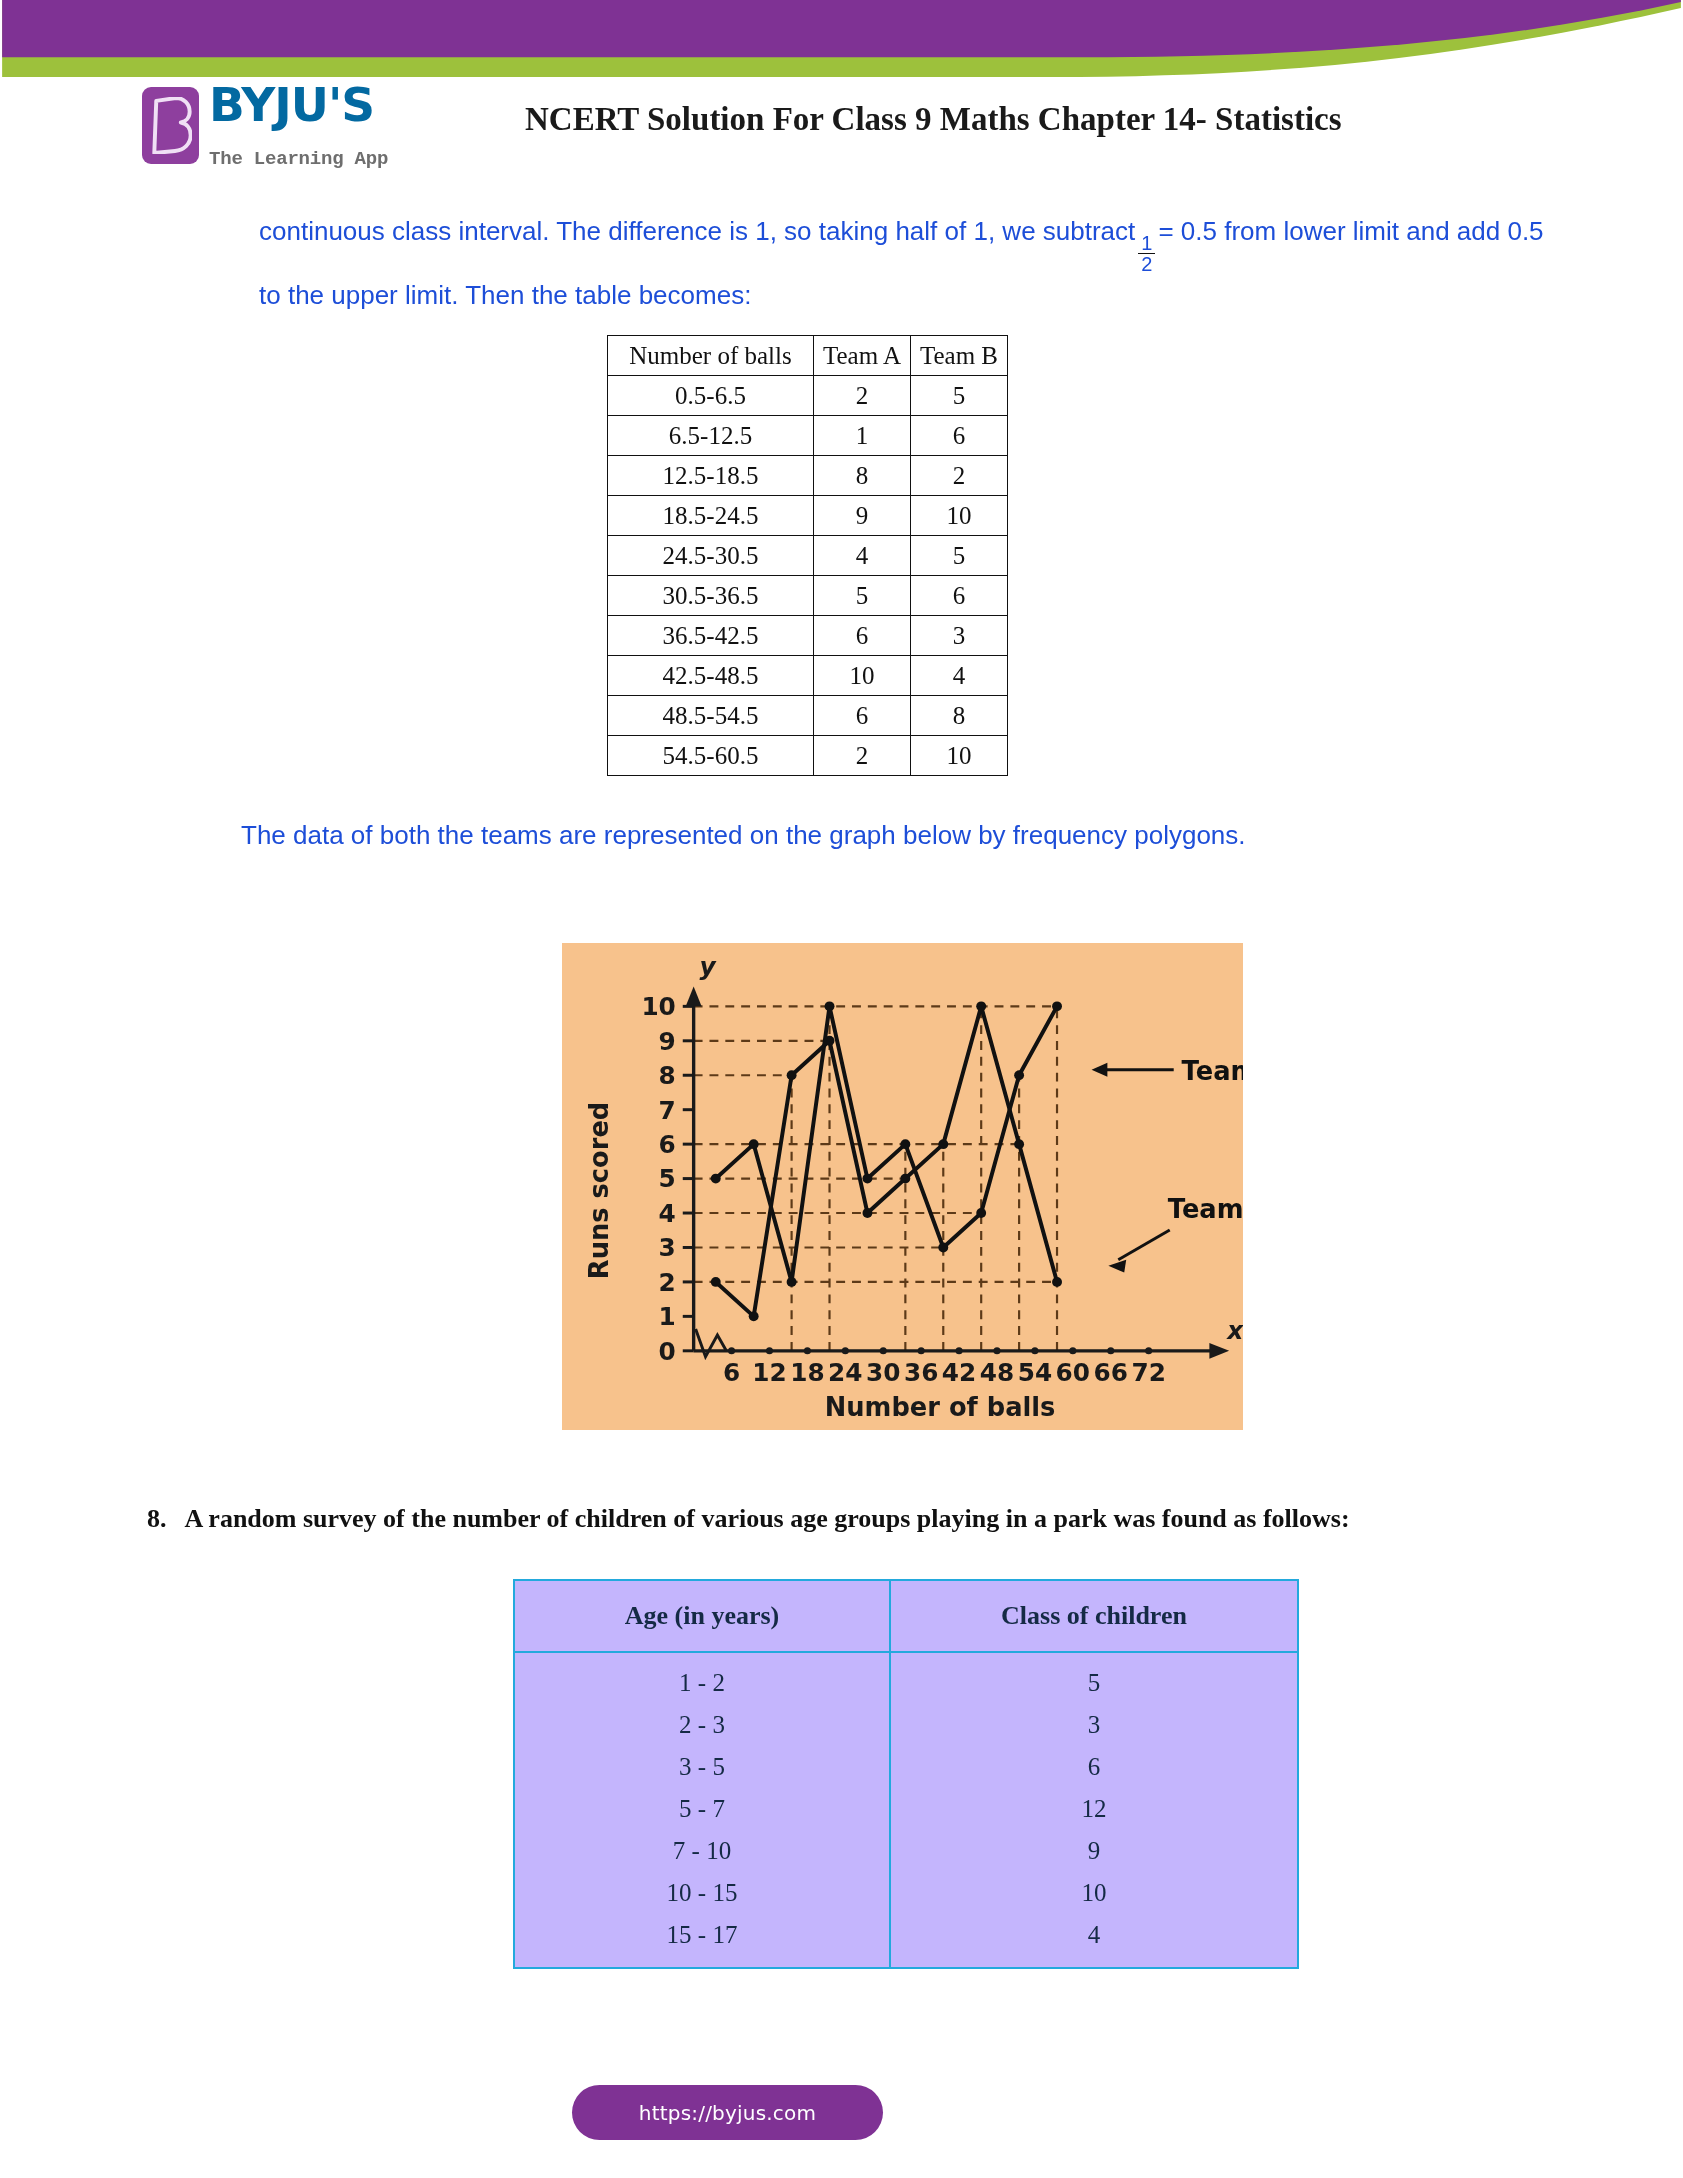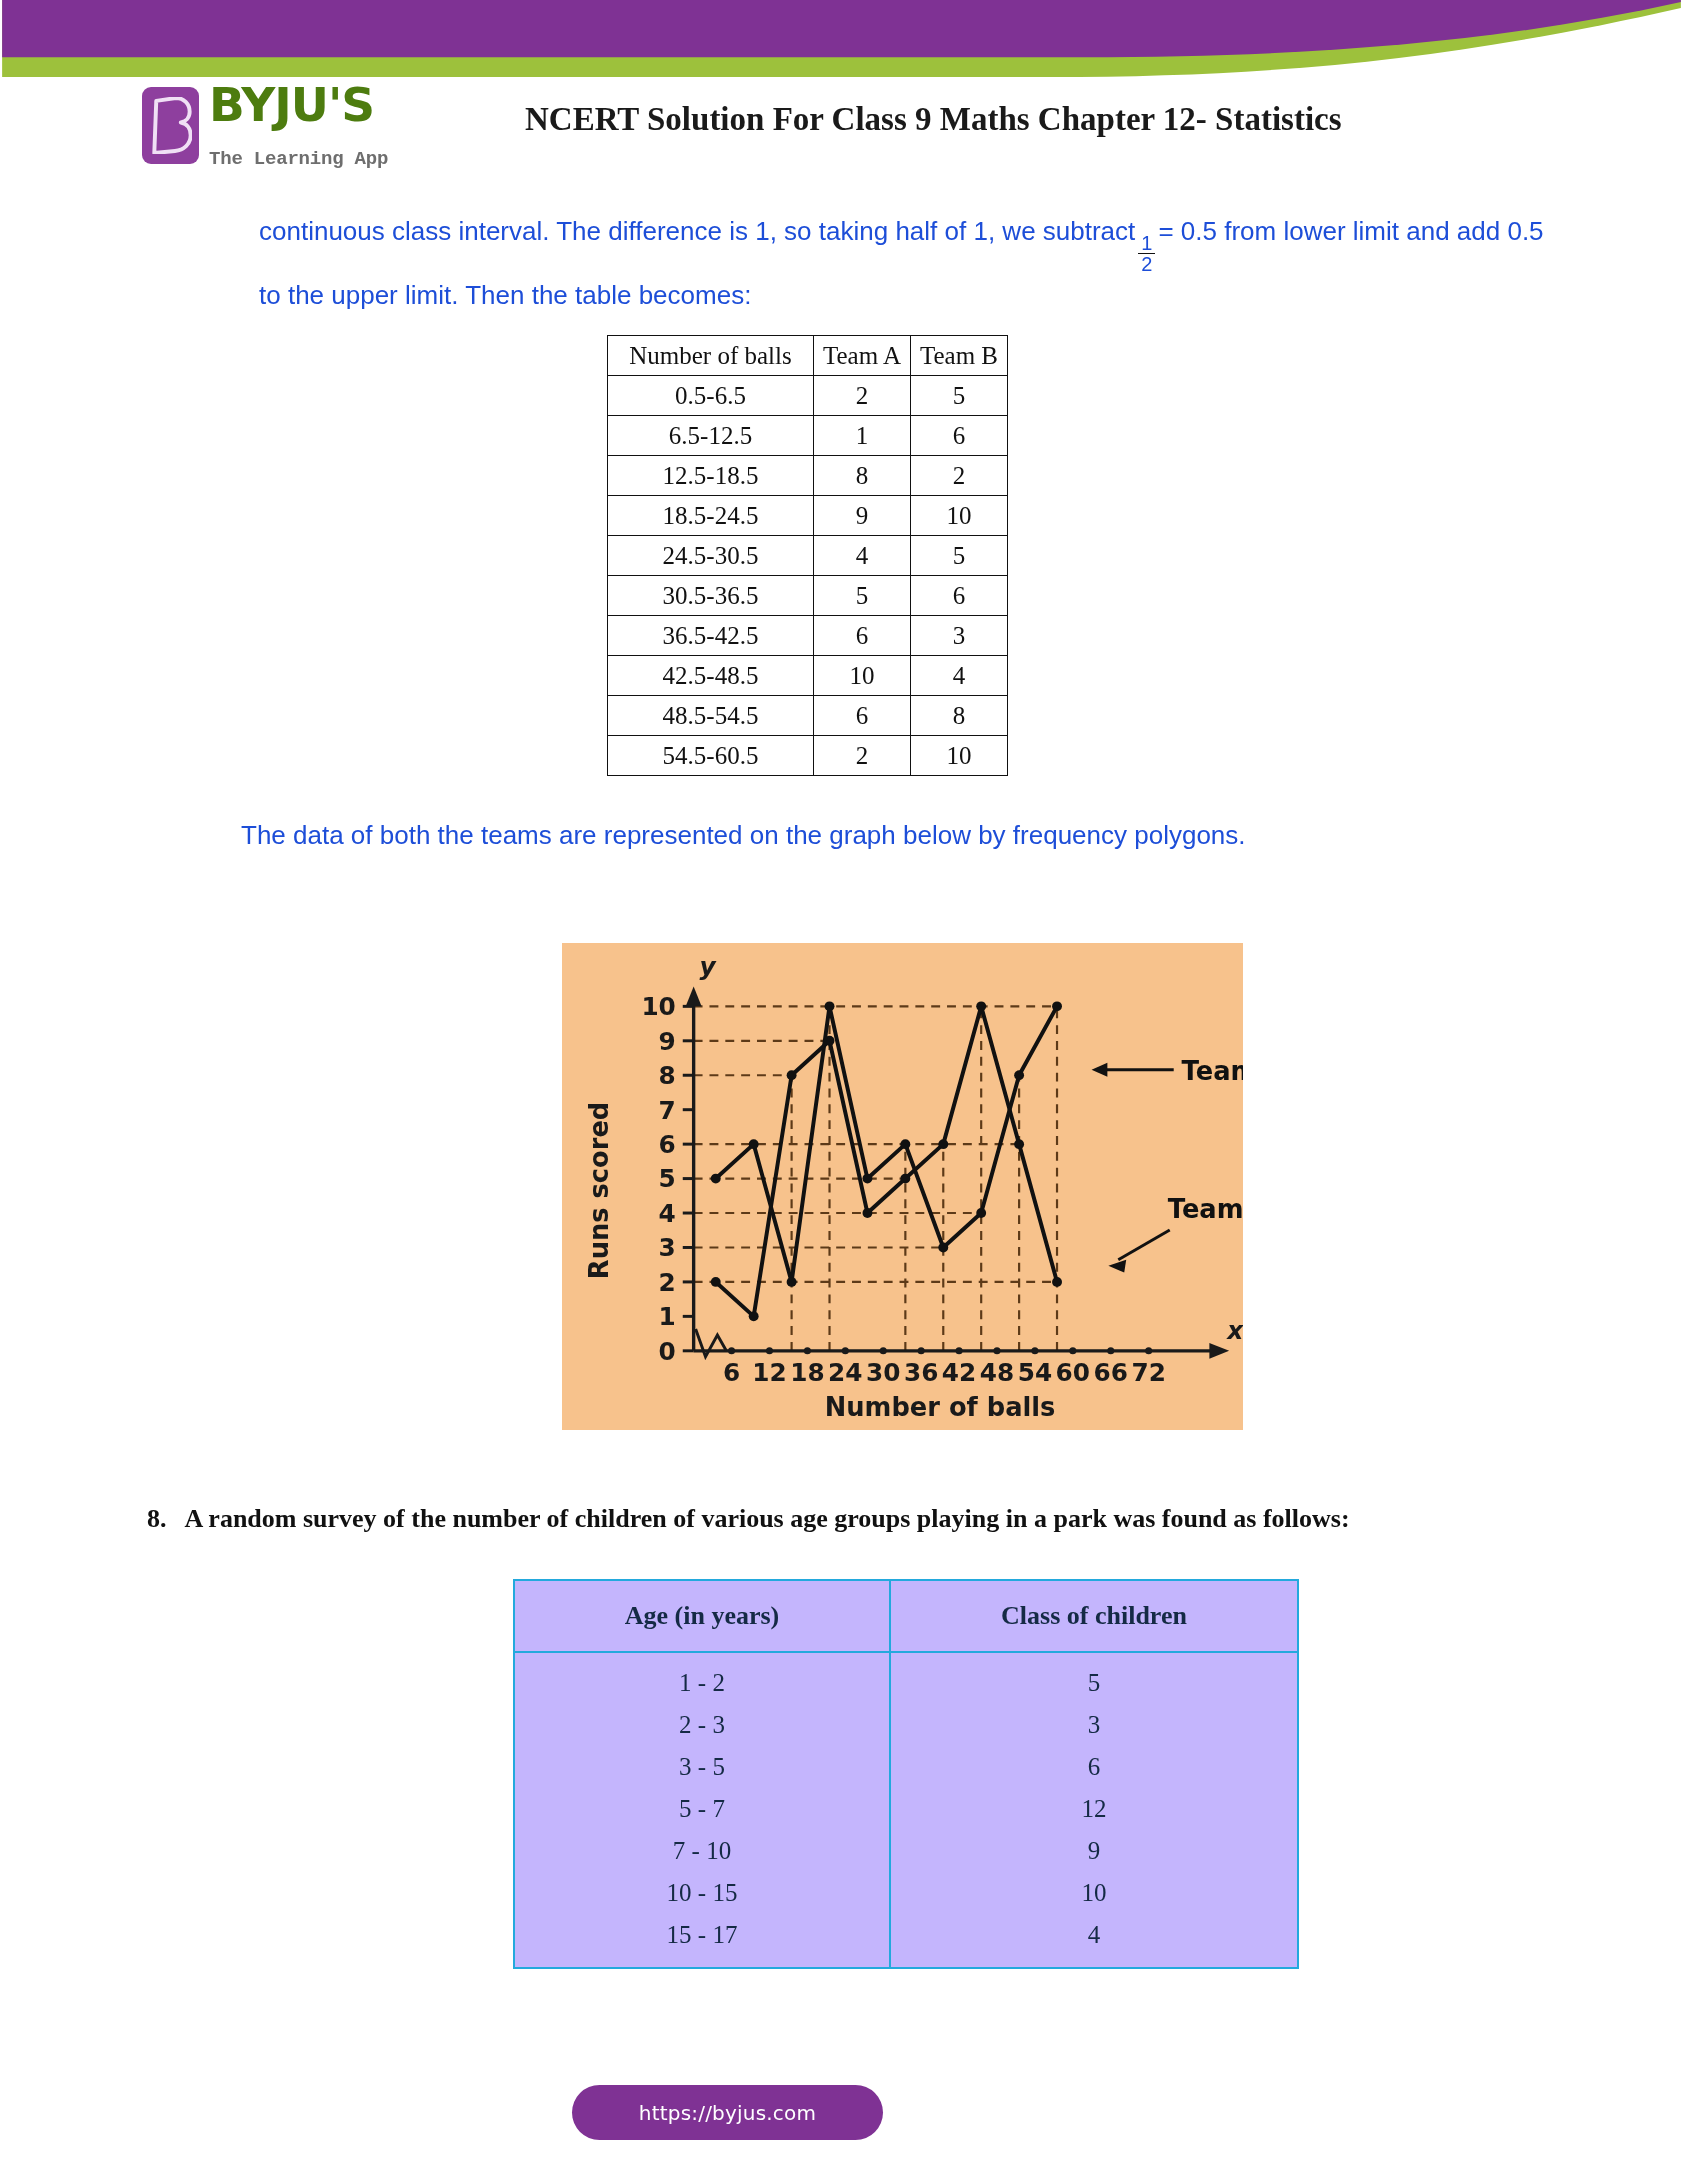--- a/index.html
+++ b/index.html
@@ -19,21 +19,21 @@
   .header { position: absolute; top: 71px; left: 0; width: 1683px; height: 109px; }
   .logo-wrap { position: absolute; left: 142px; top: 10px; display: flex; align-items: center; gap: 10px; }
   .logo-mark {
     width: 57px; height: 77px; background: #8e3f9e; border-radius: 9px;
     position: relative; flex: none;
   }
   .logo-mark svg { position: absolute; left: 8px; top: 10px; }
   .logo-text { display: flex; flex-direction: column; line-height: 1; }
   .logo-byjus {
     font-family: "DejaVu Sans", sans-serif; font-weight: bold; font-size: 47px;
-    color: #4d7c0f; letter-spacing: -1px;
+    color: #0369a1; letter-spacing: -1px;
   }
   .logo-tag {
     font-family: Liberation Mono, monospace; font-weight: bold; font-size: 19px;
     color: #6e6e6e; margin-top: 22px; letter-spacing: -0.2px;
   }
   .doc-title {
     position: absolute; left: 525px; top: 30px;
     font-family: "Liberation Serif", serif; font-weight: bold; font-size: 33px;
     color: #1a1a1a; white-space: nowrap;
   }
@@ -136,21 +136,21 @@
         <svg width="42" height="57" viewBox="0 0 42 58" xmlns="http://www.w3.org/2000/svg">
           <path d="M6,4 L26,1 C34,1 40,7 40,15 C40,21 36,25 31,26 C37,27 41,32 41,39
                    C41,48 34,54 25,55 L4,57 Z" fill="none" stroke="#f0e0f5" stroke-width="4" stroke-linejoin="round"></path>
         </svg>
       </div>
       <div class="logo-text">
         <span class="logo-byjus">BYJU'S</span>
         <span class="logo-tag">The Learning App</span>
       </div>
     </div>
-    <div class="doc-title">NCERT Solution For Class 9 Maths Chapter 12- Statistics</div>
+    <div class="doc-title">NCERT Solution For Class 9 Maths Chapter 14- Statistics</div>
   </div>
 
   <div class="para" id="para-intro">
     <span>continuous class interval. The difference is 1, so taking half of 1, we subtract</span><span class="frac">
         <span class="num">1</span>
         <span class="den">2</span>
       </span><span>= 0.5 from lower limit and add 0.5 to the upper limit. Then the table becomes:</span>
   </div>
 
   <table class="tbl1">

